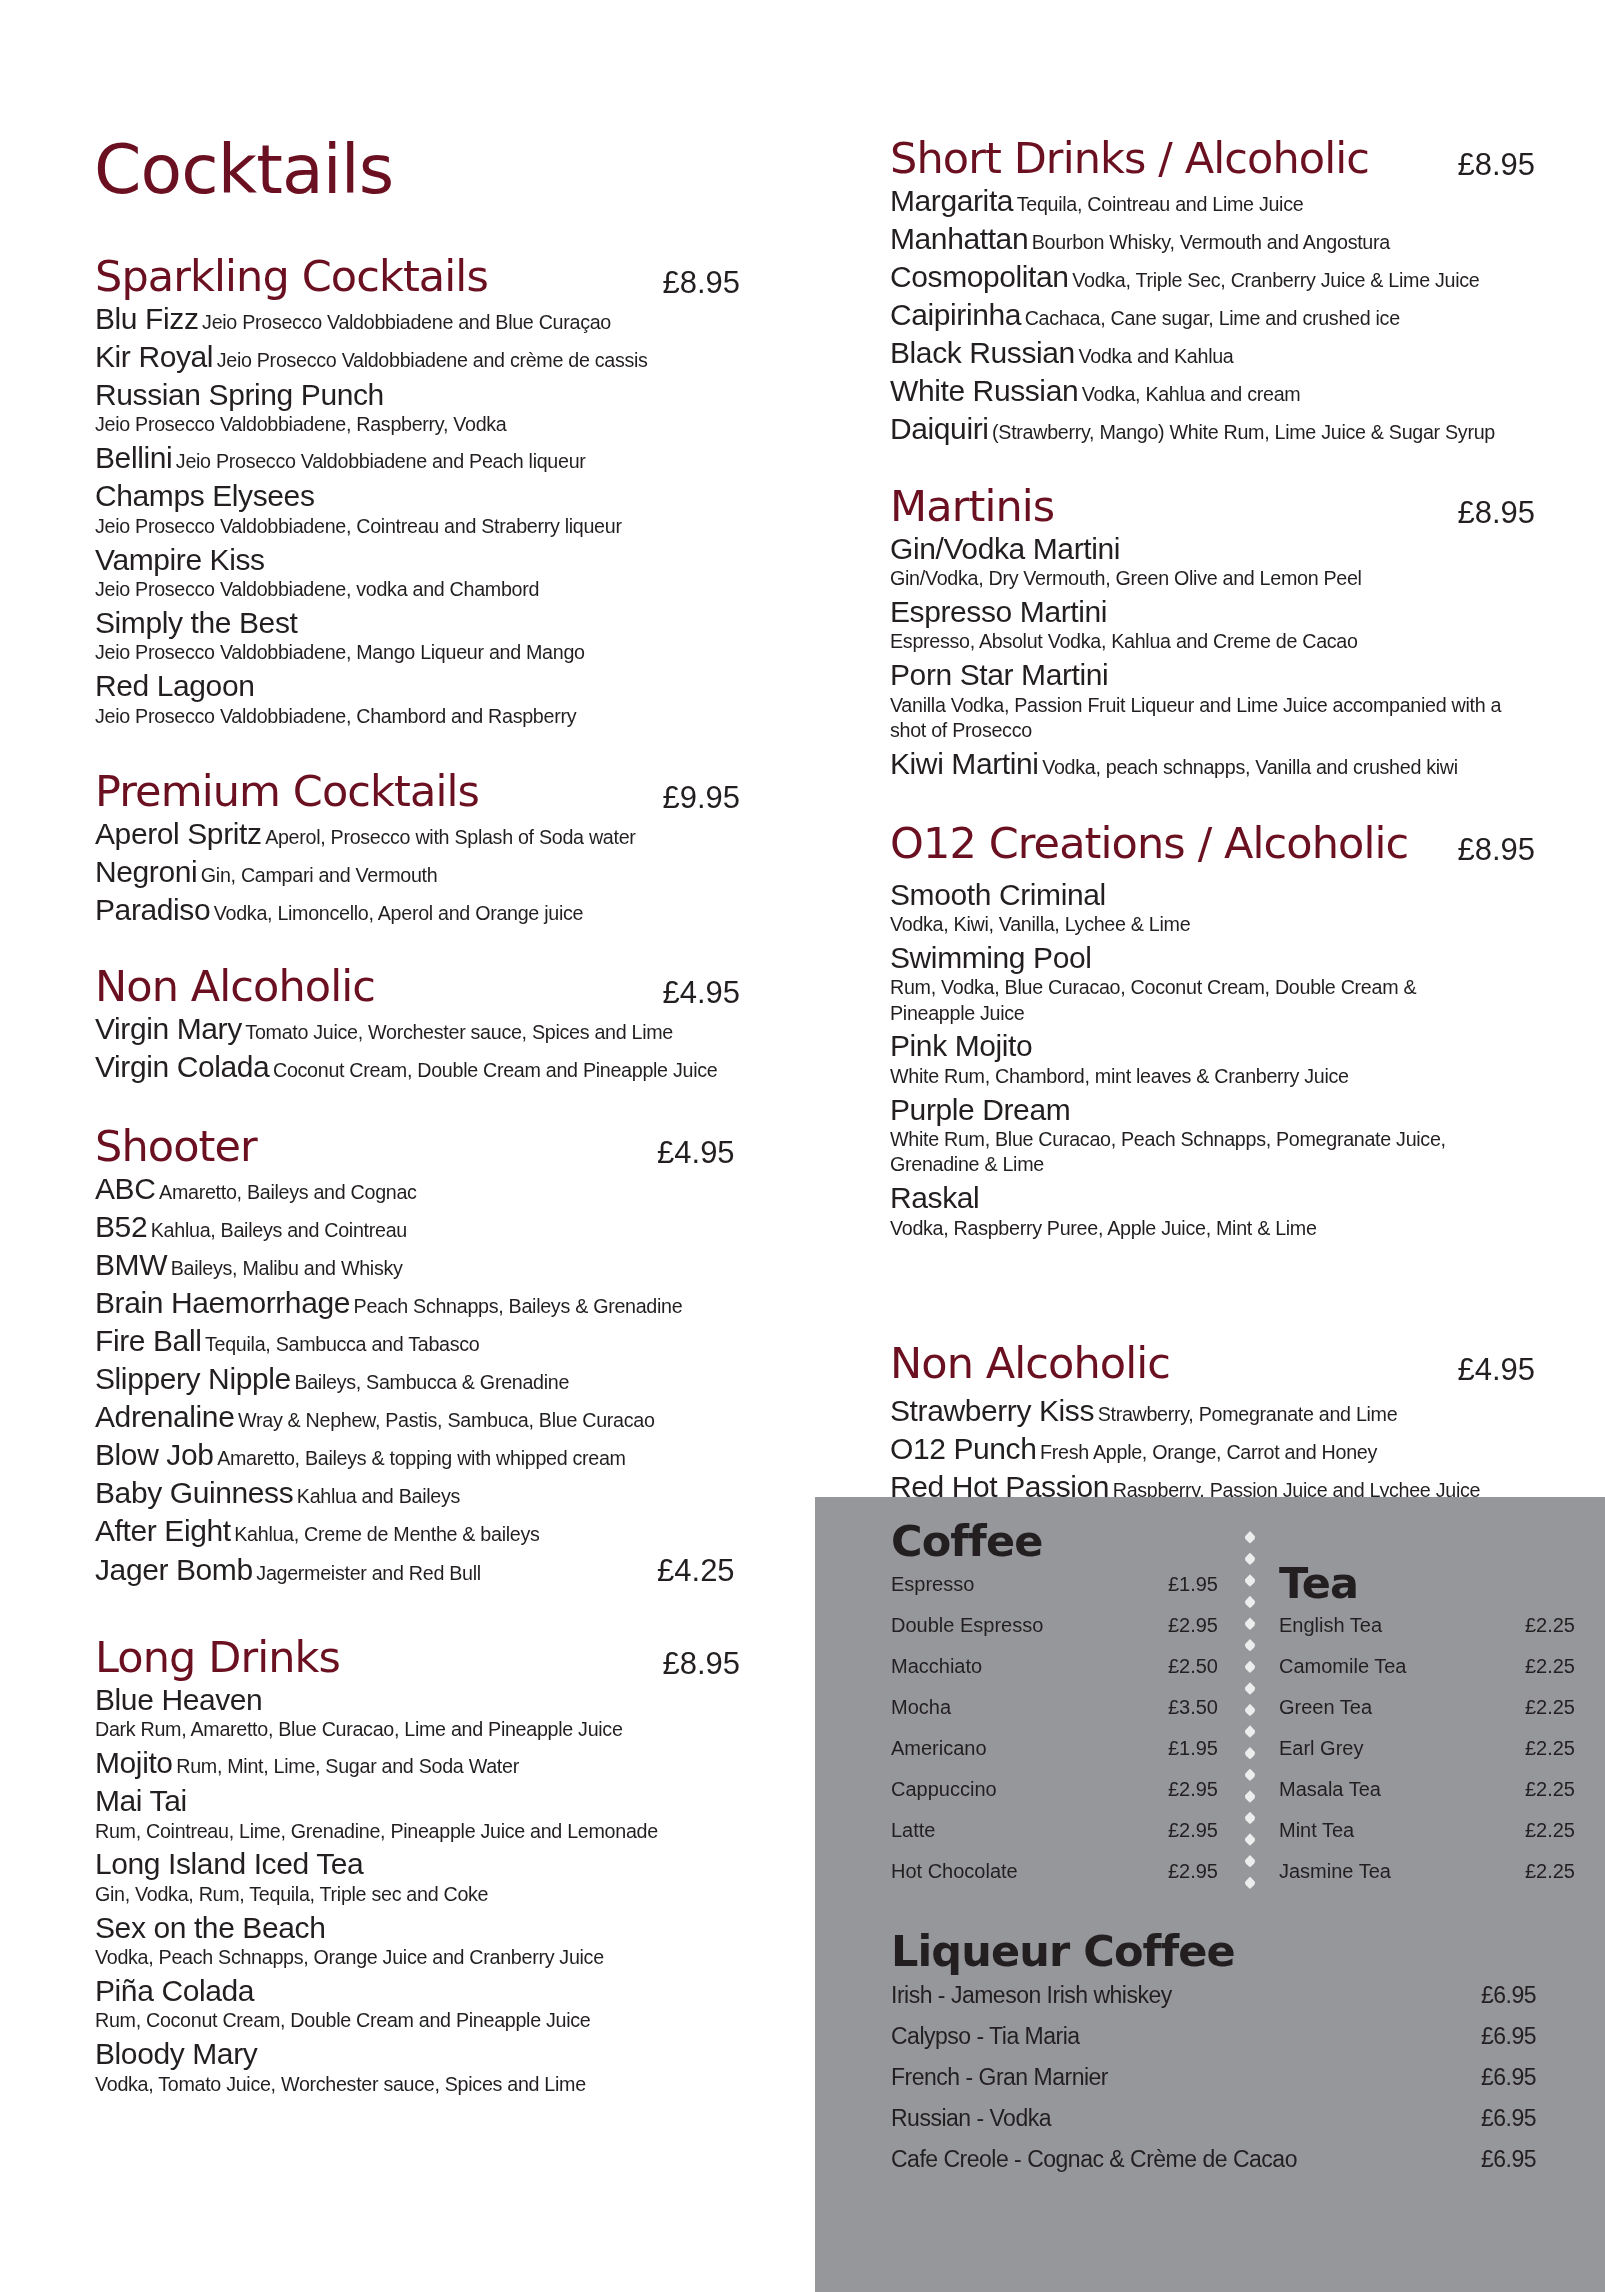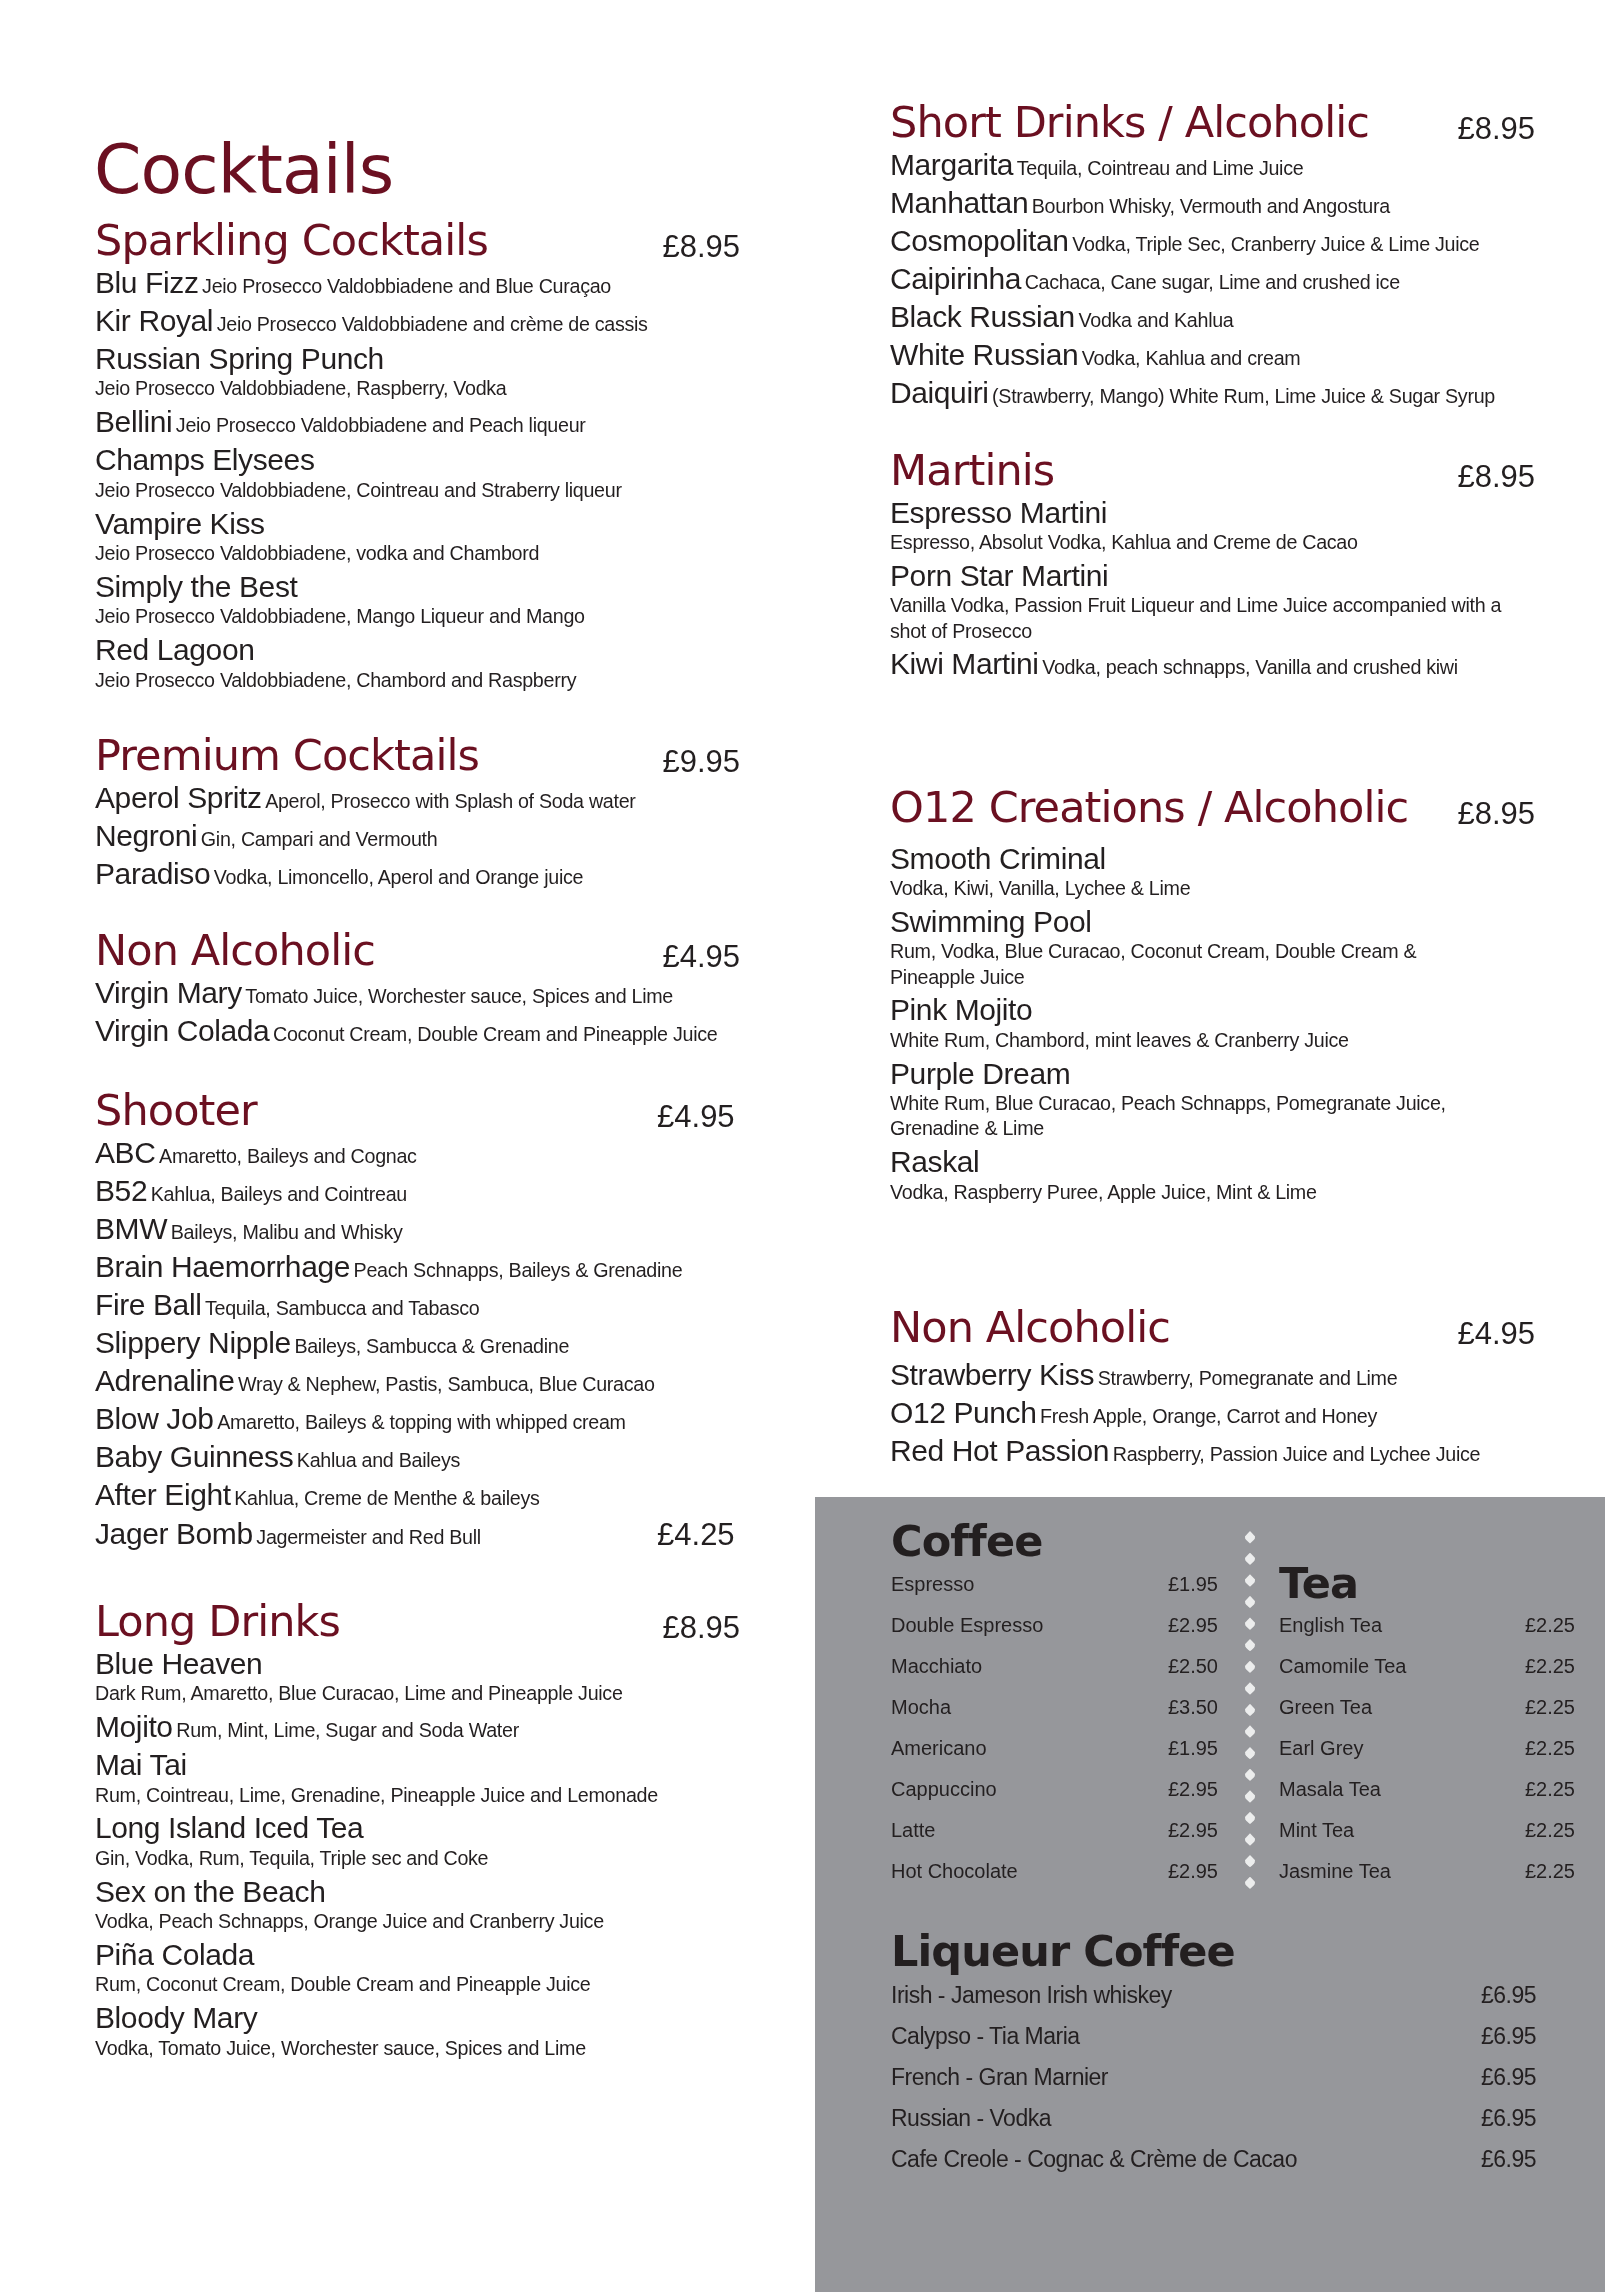--- a/index.html
+++ b/index.html
@@ -7,21 +7,21 @@
     width: 1606px; height: 2293px; position: relative; overflow: hidden;
     background: #ffffff; color: #231f20;
     font-family: "Liberation Sans", "DejaVu Sans", sans-serif;
   }
   .abs { position: absolute; }
   .page-title {
     left: 94px; top: 90px; font-size: 68px; color: #6b1021;
     font-family: "DejaVu Sans", sans-serif; font-weight: normal; letter-spacing: -0.9px;
     line-height: 1;
   }
-  .section { position: absolute; }
+  .section { position: absolute; margin-top: 36px; }
   .sec-head { position: relative; height: 54px; }
   .sec-title {
     position: absolute; left: 0; bottom: 0; font-size: 43px; color: #6b1021;
     font-family: "DejaVu Sans", sans-serif; letter-spacing: -0.9px; line-height: 1;
     white-space: nowrap;
   }
   .sec-price {
     position: absolute; right: 0; bottom: 0; font-size: 31px; color: #231f20;
     line-height: 1; font-family: "Liberation Sans", sans-serif;
   }
@@ -140,20 +140,21 @@
   <div class="item inline"><span class="name">Black Russian</span><span class="desc">Vodka and Kahlua</span></div>
   <div class="item inline"><span class="name">White Russian</span><span class="desc">Vodka, Kahlua and cream</span></div>
   <div class="item inline"><span class="name">Daiquiri</span><span class="desc">(Strawberry, Mango) White Rum, Lime Juice &amp; Sugar Syrup</span></div>
 </div>
 
 <div class="section" style="left:890px; top:442px; width:645px;">
   <div class="sec-head" style="height:50px;">
     <span class="sec-title">Martinis</span>
     <span class="sec-price">£8.95</span>
   </div>
+  <div class="item block"><span class="name">Gin/Vodka Martini</span><span class="desc">Gin/Vodka, Dry Vermouth, Green Olive and Lemon Peel</span></div>
   <div class="item block"><span class="name">Espresso Martini</span><span class="desc">Espresso, Absolut Vodka, Kahlua and Creme de Cacao</span></div>
   <div class="item block" style="width:627px;"><span class="name">Porn Star Martini</span><span class="desc">Vanilla Vodka, Passion Fruit Liqueur and Lime Juice accompanied with a shot of Prosecco</span></div>
   <div class="item inline"><span class="name">Kiwi Martini</span><span class="desc">Vodka, peach schnapps, Vanilla and crushed kiwi</span></div>
 </div>
 
 <div class="section" style="left:890px; top:779px; width:645px;">
   <div class="sec-head" style="height:50px;">
     <span class="sec-title">O12 Creations / Alcoholic</span>
     <span class="sec-price">£8.95</span>
   </div>

